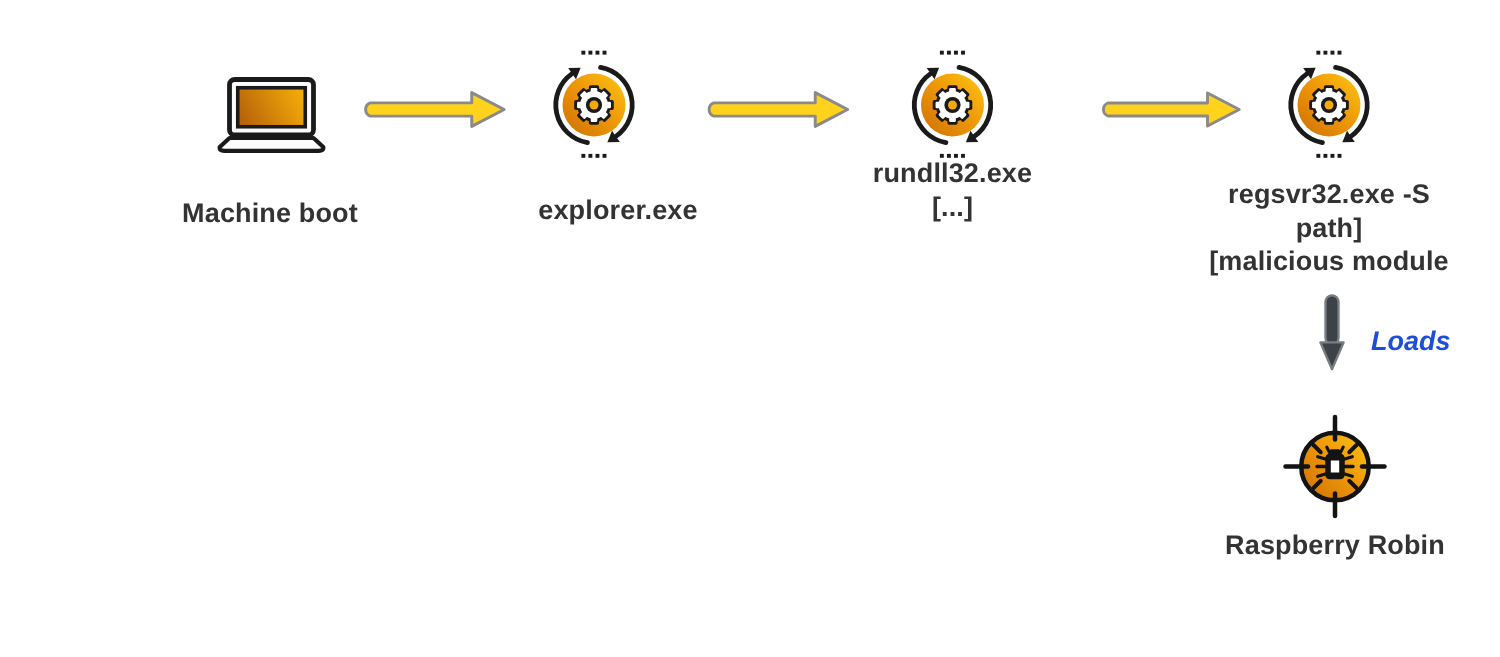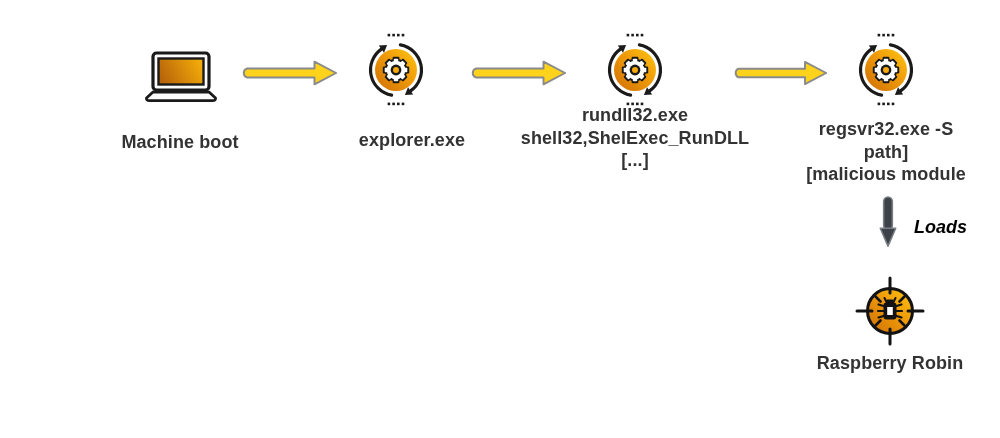--- a/index.html
+++ b/index.html
@@ -6,21 +6,21 @@
   .canvas {
     position:relative; width:1000px; height:438px; background:#ffffff;
     font-family:"Liberation Sans", sans-serif; overflow:hidden;margin-left:40px;
   }
   .abs { position:absolute; }
   .label {
     position:absolute; text-align:center; color:#333333;
     font-weight:bold; font-size:18px; line-height:22.5px; letter-spacing:0.1px;
   }
   .loads-label {
-    position:absolute; color:#000000; font-weight:bold; font-style:italic;
+    position:absolute; color:#1d4ed8; font-weight:bold; font-style:italic;
     font-size:18px;
   }
   svg { display:block; }
 </style>
 </head>
 <body>
 
 <div class="canvas">
 
   <svg width="0" height="0" style="position:absolute" aria-hidden="true">
@@ -147,21 +147,20 @@
       </svg>
   </div>
 
   <div class="abs" style="left:565px; top:32px;">
     <svg width="60" height="76">
         <use href="#sym-proc"></use>
       </svg>
   </div>
   <div class="label" style="left:465px; top:104px; width:260px;">
     <div>rundll32.exe</div>
-    <div>shell32,ShelExec_RunDLL</div>
     <div>[...]</div>
   </div>
 
   <div class="abs" style="left:690px; top:58px;">
     <svg width="100" height="30">
         <use href="#sym-flow-arrow"></use>
       </svg>
   </div>
 
   <div class="abs" style="left:816px; top:32px;">

